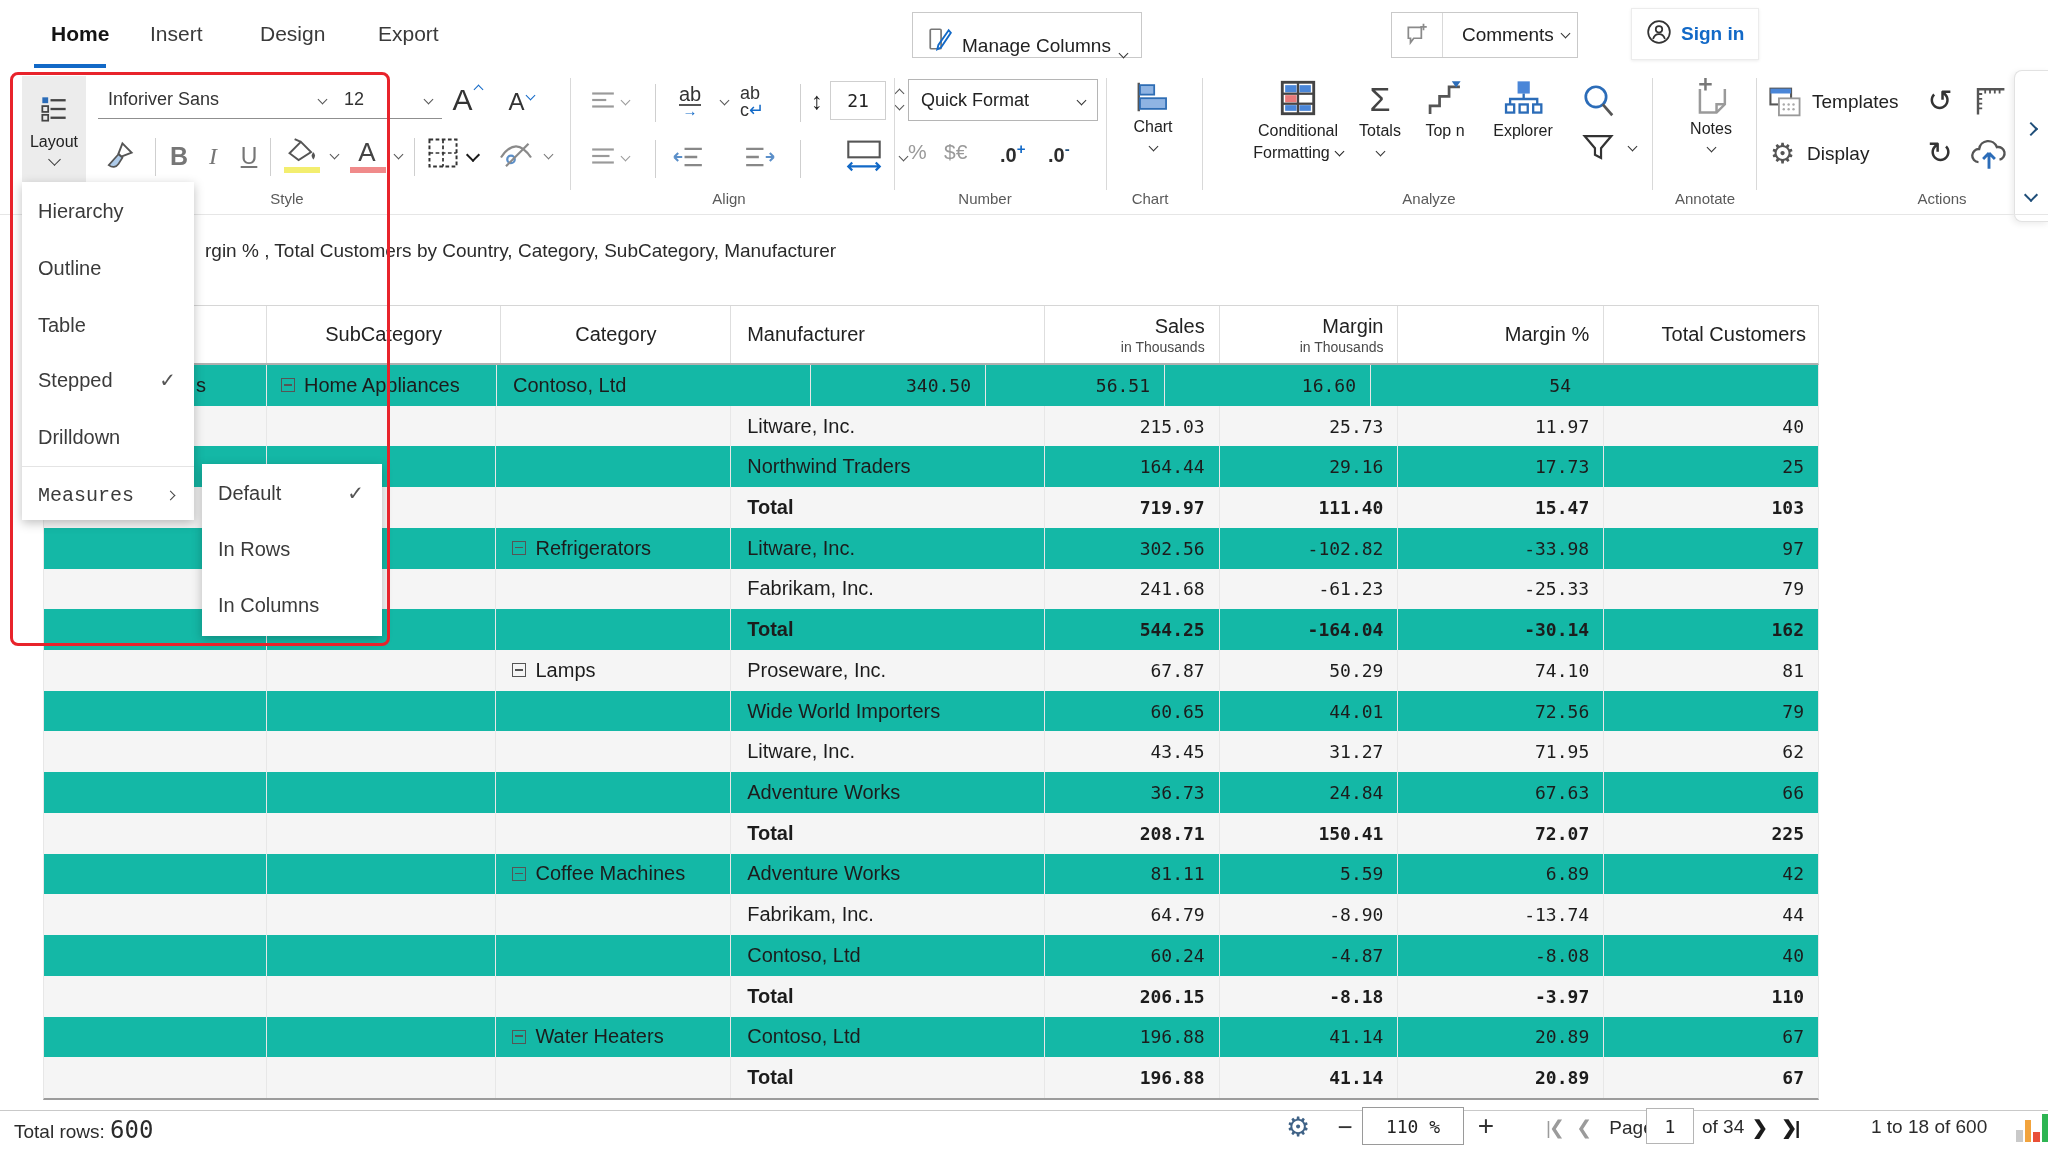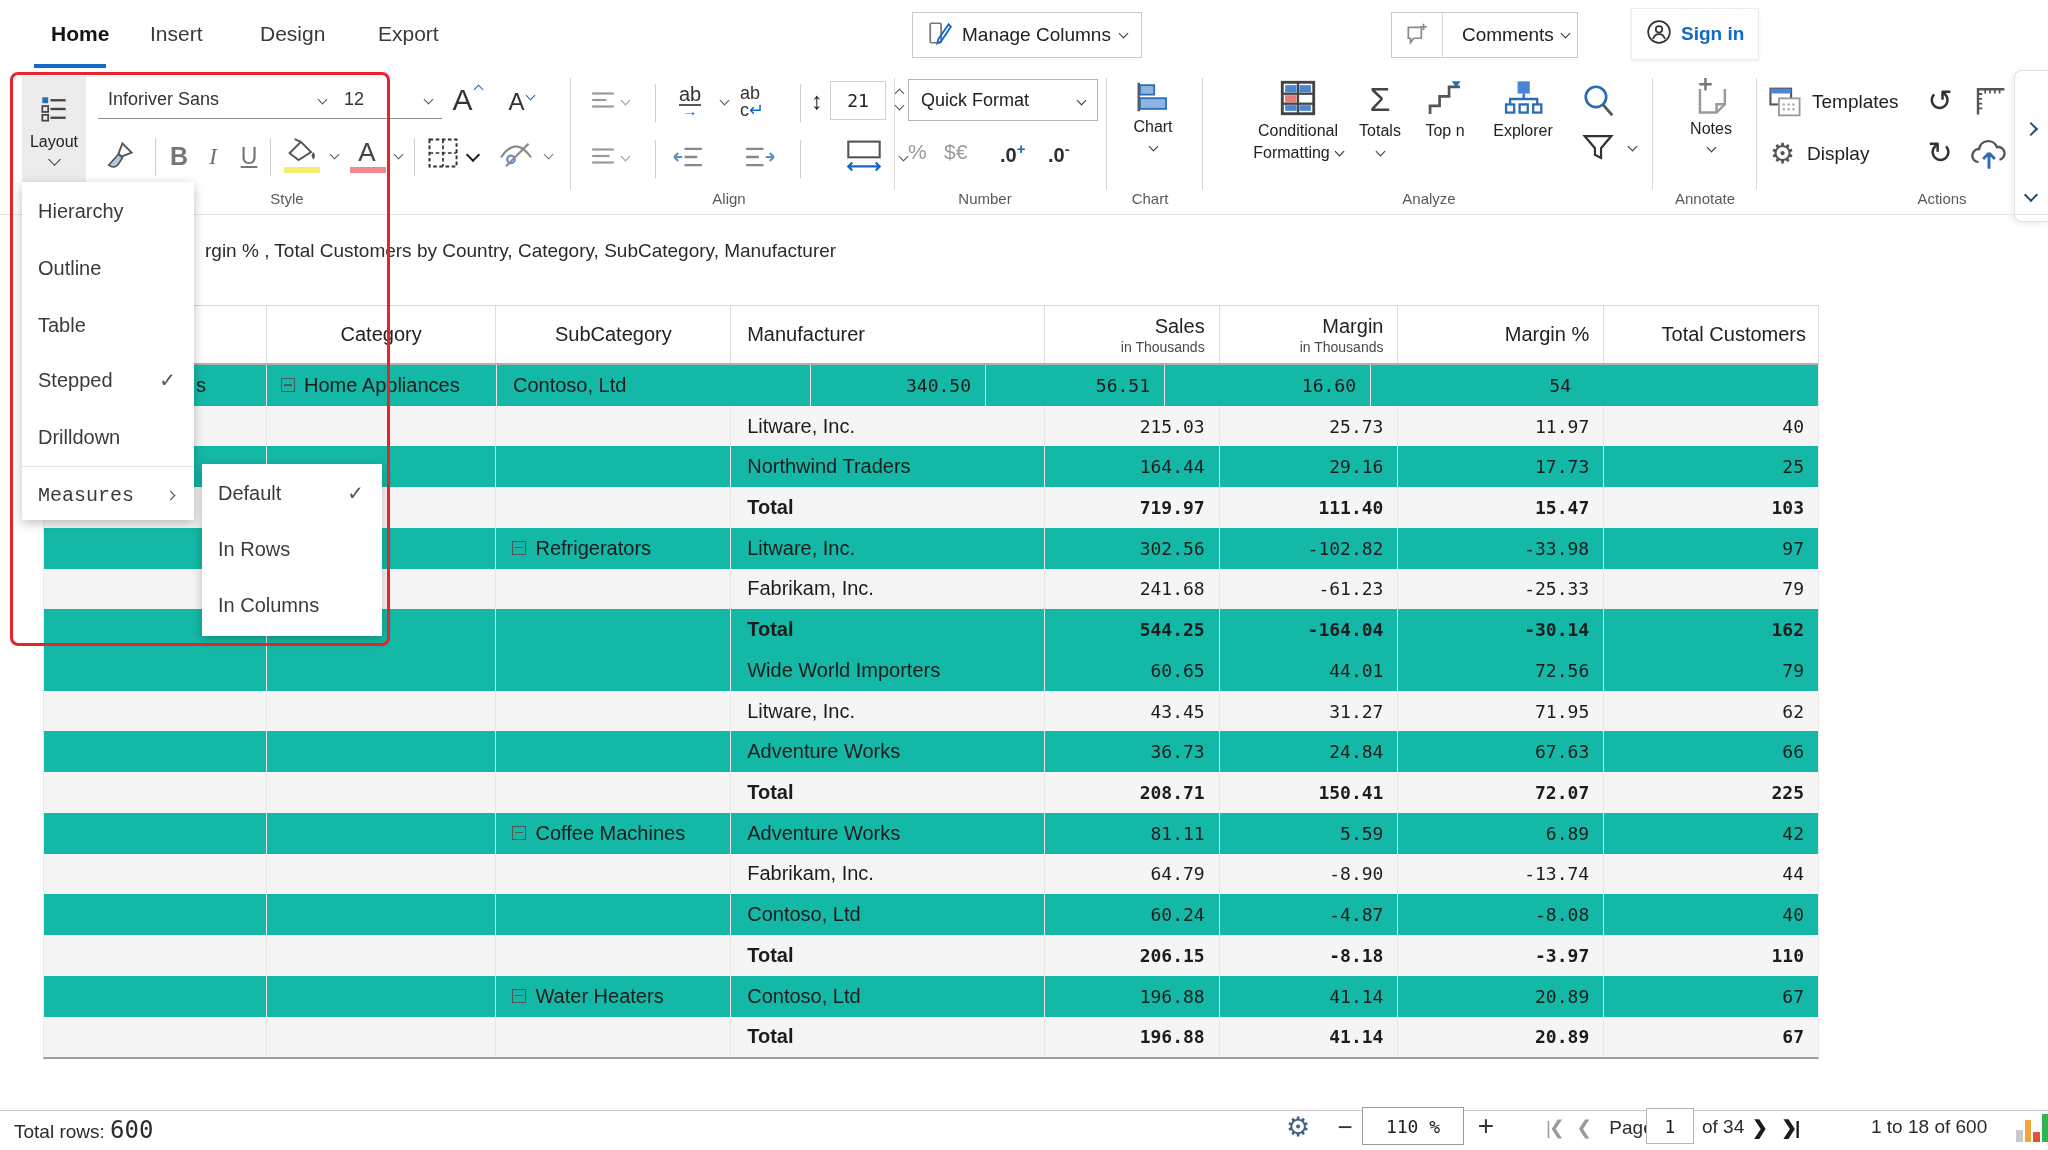--- a/index.html
+++ b/index.html
@@ -90,21 +90,21 @@
 </style>
 </head>
 <body>
 
 <div class="tab active" style="left:36px;">Home</div>
 <div class="tab" style="left:150px;">Insert</div>
 <div class="tab" style="left:260px;">Design</div>
 <div class="tab" style="left:378px;">Export</div>
 <div class="tab-underline" style="left:34px;top:64px;width:72px;"></div>
 
-<div class="topbtn" style="left:912px;top:12px;height:44px;">
+<div class="topbtn" style="left:912px;top:12px;height:44px;align-items:flex-end;">
   <span>
     <svg width="26" height="26" viewBox="0 0 24 24">
         <rect x="3" y="3" width="10" height="18" rx="1" fill="none" stroke="#777" stroke-width="1.6"></rect>
         <path d="M20 4 L10.5 17.5 l-1 4 3.4-1.6 L22 6.2z" fill="none" stroke="#1269c7" stroke-width="1.7"></path>
       </svg>
   </span>
   <span>Manage Columns</span>
   <span class="cv cv-s" style="margin-top:-3px;color:#333;"></span>
 </div>
 
@@ -420,25 +420,25 @@
     <span class="cv" style="border-width:2px;"></span>
   </div>
 
 <div class="ribbon-border"></div>
 
 <div class="rpt-title">rgin % , Total Customers by Country, Category, SubCategory, Manufacturer</div>
 
 <div class="tbl">
   <div class="thead">
     <div class="th" style="width:223px;"></div>
+    <div class="th" style="width:235px;align-items:center;">
+        <span>SubCategory</span>
+      </div>
     <div class="th" style="width:230px;align-items:center;">
         <span>Category</span>
-      </div>
-    <div class="th" style="width:235px;align-items:center;">
-        <span>SubCategory</span>
       </div>
     <div class="th" style="width:314px;padding-left:16px;">
         <span>Manufacturer</span>
       </div>
     <div class="th" style="width:175px;align-items:flex-end;padding-right:14px;">
       <span>Sales</span>
         <span class="sub">in Thousands</span>
     </div>
     <div class="th" style="width:179px;align-items:flex-end;padding-right:14px;">
       <span>Margin</span>
@@ -520,20 +520,33 @@
       <div class="trow tot">
         <div class="tc c-country"></div>
         <div class="tc c-cat"></div>
         <div class="tc c-sub"></div>
         <div class="tc c-man">Total</div>
         <div class="tc c-sales num">544.25</div>
         <div class="tc c-margin num">-164.04</div>
         <div class="tc c-mpct num">-30.14</div>
         <div class="tc c-cust num">162</div>
       </div>
+      <div class="trow alt">
+        <div class="tc c-country"></div>
+        <div class="tc c-cat"></div>
+        <div class="tc c-sub">
+          <span class="cbox"></span>
+          <span>Lamps</span>
+        </div>
+        <div class="tc c-man">Proseware, Inc.</div>
+        <div class="tc c-sales num">67.87</div>
+        <div class="tc c-margin num">50.29</div>
+        <div class="tc c-mpct num">74.10</div>
+        <div class="tc c-cust num">81</div>
+      </div>
       <div class="trow">
         <div class="tc c-country"></div>
         <div class="tc c-cat"></div>
         <div class="tc c-sub"></div>
         <div class="tc c-man">Wide World Importers</div>
         <div class="tc c-sales num">60.65</div>
         <div class="tc c-margin num">44.01</div>
         <div class="tc c-mpct num">72.56</div>
         <div class="tc c-cust num">79</div>
       </div>

